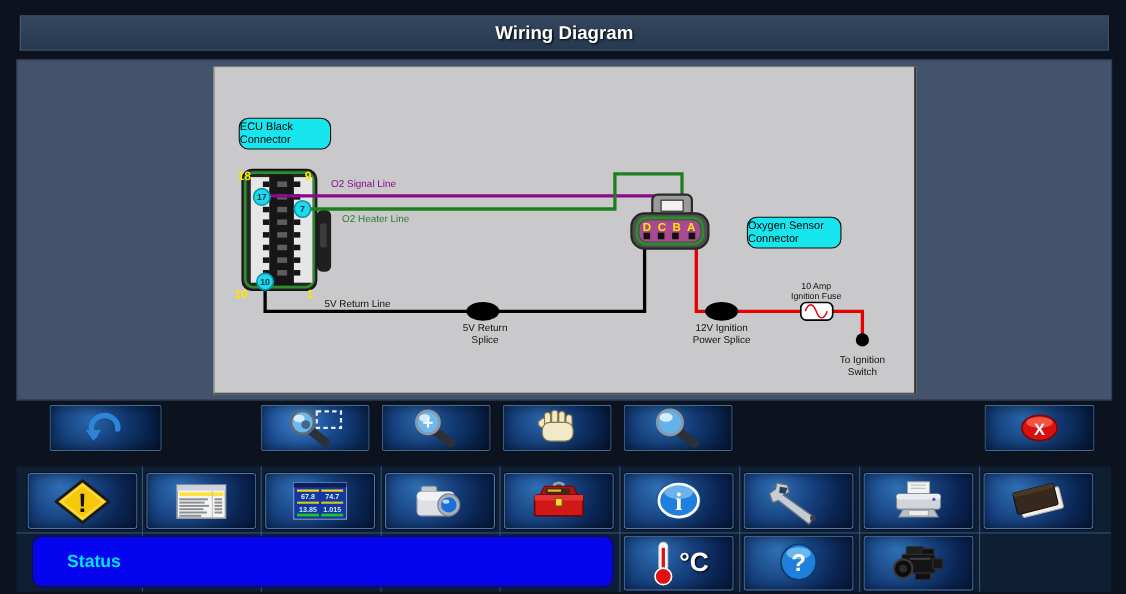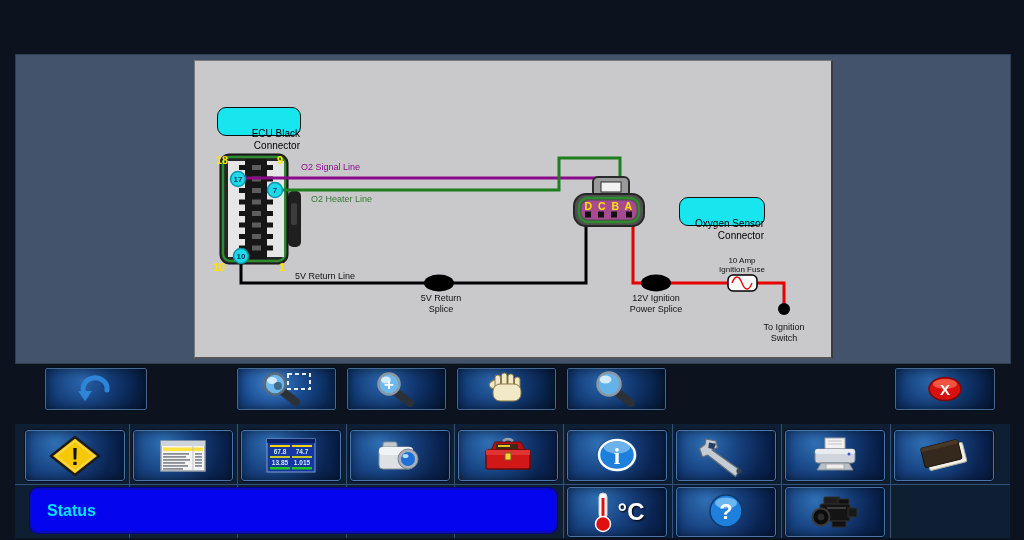--- a/index.html
+++ b/index.html
@@ -11,52 +11,55 @@
     display:flex;align-items:center;justify-content:center;}
   .titlebar span{color:#fff;font-size:17px;font-weight:bold;text-shadow:1px 1px 2px #000;}
   
   .main-panel{position:absolute;left:15px;top:54px;width:994px;height:308px;
     background:#43536b;border:1px solid #303e52;}
   .diagram{position:absolute;left:194px;top:60px;width:636px;height:296px;
     background:#c9c9cb;border:1px solid #7a7a7a;border-right:2px solid #3a3a3a;border-bottom:2px solid #55555a;}
   .diagram svg{position:absolute;left:0;top:0;}
   .diagram svg text{font-family:"Liberation Sans",sans-serif;}
   .diag-label{position:absolute;background:#17e6ee;border:1.5px solid #111;border-radius:9px;
-    color:#000;font-size:10px;line-height:12px;text-align:right;padding-top:20px;box-sizing:border-box;}
+    color:#000;font-size:10px;line-height:12px;text-align:left;padding-top:2px;box-sizing:border-box;}
   .diag-label.ecu{left:22px;top:46px;width:84px;height:29px;}
   .diag-label.oxy{left:466px;top:136px;width:86px;height:29px;margin-left:18px;}
   
   .tbtn{position:absolute;top:368px;height:42px;border-radius:2px;
     background:radial-gradient(circle at 35% 28%,#2a65aa 0%,#123a74 45%,#082148 80%,#061835 100%);
     border:1px solid #47688f;outline:1px solid #05101f;box-shadow:inset 0 0 12px rgba(0,0,0,.5);
     display:flex;align-items:center;justify-content:center;padding:0;cursor:pointer;}
   .tbtn.active{background:radial-gradient(circle at 35% 28%,#3f83cf 0%,#1a4b90 45%,#0a2a58 85%);}
   
   .bottom-panel{position:absolute;left:15px;top:424px;width:995px;height:114px;background:#0f1f33;}
   .grid-v{position:absolute;top:0;width:1px;height:114px;background:#33527a;}
   .grid-h{position:absolute;left:0;top:60px;width:995px;height:1px;background:#33527a;}
   .bbtn{position:absolute;height:51px;width:100px;border-radius:3px;
     background:radial-gradient(circle at 30% 25%,#2f6fb4 0%,#16407e 42%,#0a2350 75%,#071a3c 100%);
     border:1px solid #4b76ab;outline:1px solid #071224;box-shadow:inset 0 0 10px rgba(0,0,0,.45);
     display:flex;align-items:center;justify-content:center;padding:0;cursor:pointer;}
   .row1{top:6px;}
   .row2{top:63px;height:50px;}
   .statusbar{position:absolute;left:15px;top:64px;width:527px;height:45px;background:#0404ee;
     border:2px solid #0a0abf;border-radius:8px;box-shadow:0 0 0 1px #060685;
-    display:flex;align-items:center;box-sizing:border-box;padding-left:15px;}
+    display:flex;align-items:center;box-sizing:border-box;padding-left:29px;}
   .statusbar .slabel{color:#00e5ff;font-weight:bold;font-size:16px;margin-right:7px;}
   .statusbar .smsg{color:#000;font-weight:bold;font-size:16px;}
   .exit-label{color:#f2f2f2;font-size:20px;letter-spacing:3px;font-weight:normal;}
   .temp-unit{color:#fff;font-size:24px;font-weight:bold;text-shadow:1px 1px 2px #000;margin-left:2px;}
 </style>
 </head>
 <body>
 
 <div class="root">
 
+  <div class="titlebar">
+    <span>Wiring Diagram</span>
+  </div>
 
   <div class="main-panel"></div>
   <div class="diagram">
     <svg width="636" height="296" viewBox="0 0 636 296">
       <defs>
         <g id="pinrow">
           <rect x="44" y="0" width="6" height="5" fill="#141414"></rect>
           <rect x="57" y="0" width="9" height="5" fill="#5d5d5d"></rect>
           <rect x="72" y="0" width="6" height="5" fill="#141414"></rect>
         </g>

